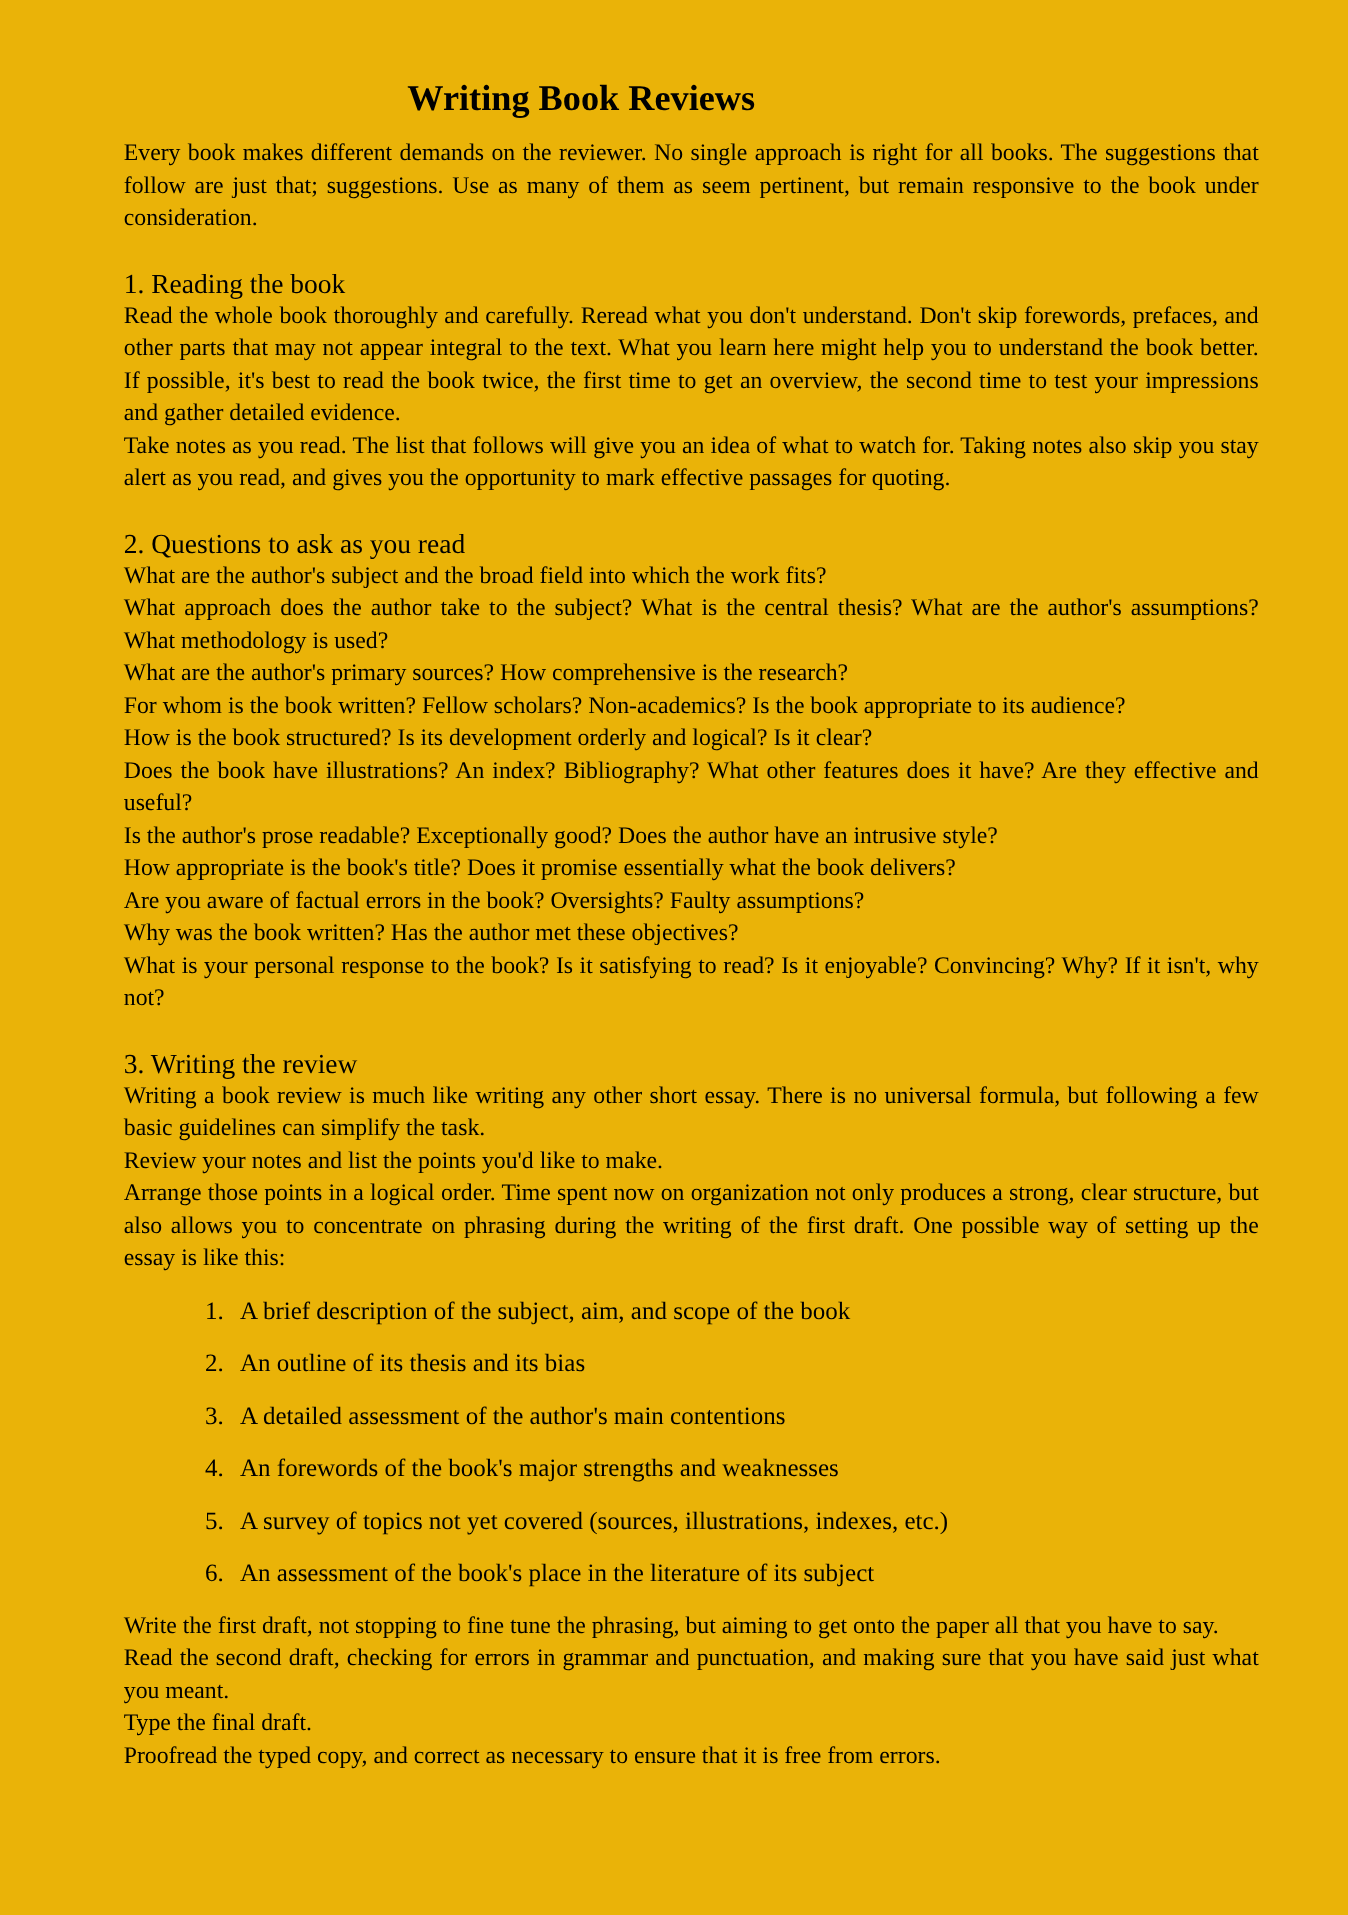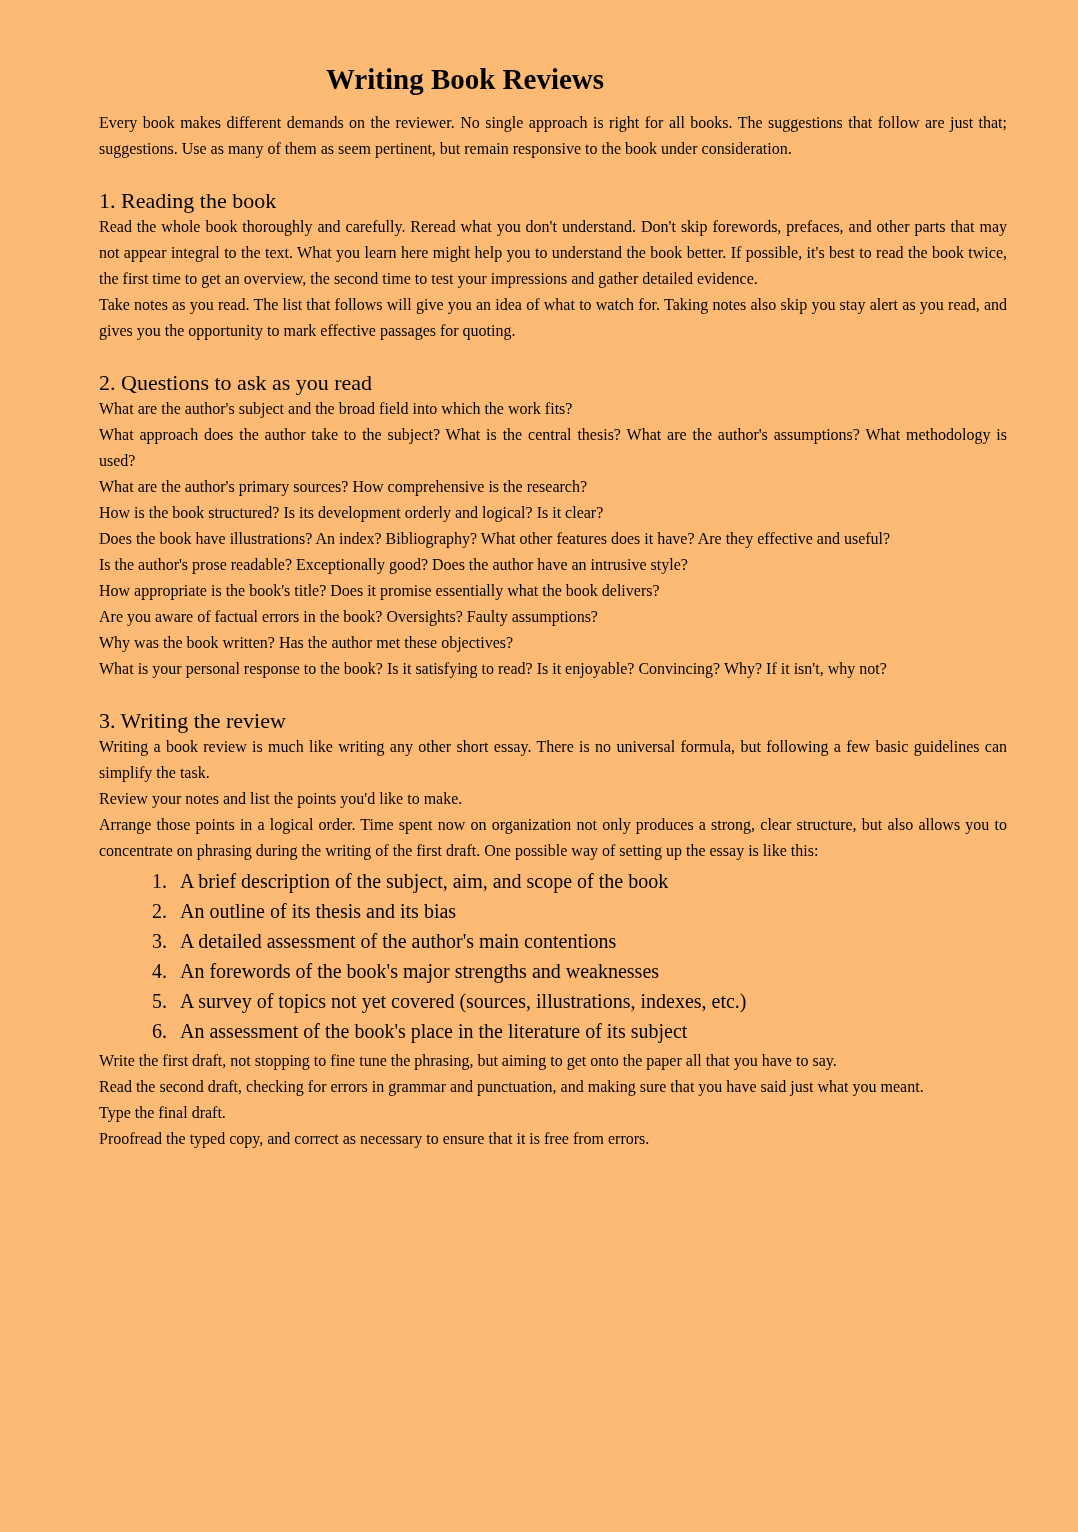--- a/index.html
+++ b/index.html
@@ -12,52 +12,52 @@
     height: 1532px;
     color: #000000;
     font-family: "Liberation Serif", "DejaVu Serif", serif;
     overflow: hidden;
   }
   .page {
     box-sizing: border-box;
     width: 1078px;
     height: 1532px;
     padding: 62px 71px 1px 99px;
-    background: #fdba74;
+    background: #eab308;
   }
   .doc-title {
     font-size: 29px;
     line-height: 34px;
     font-weight: bold;
     text-align: center;
     margin: 0 0 14px 0;
     position: relative;
     left: -88px;
   }
   .para {
-    font-size: 16px;
+    font-size: 19px;
     line-height: 26px;
     margin: 0;
     text-align: justify;
     text-justify: inter-word;
   }
   .section-heading {
     font-size: 22px;
     line-height: 26px;
     font-weight: normal;
     margin: 26px 0 0 0;
   }
   ol.num-list {
     margin: 0;
     padding: 0 0 0 69px;
     font-size: 20px;
     line-height: 26px;
   }
   ol.num-list li {
-    margin: 4px;
+    margin: 16px;
     padding-left: 8px;
     text-align: left;
   }
 </style>
 </head>
 <body>
 
 <div class="page">
 
   <h1 class="doc-title">Writing Book Reviews</h1>
@@ -68,20 +68,21 @@
     <h2 class="section-heading">1. Reading the book</h2>
     <p class="para">Read the whole book thoroughly and carefully. Reread what you don't understand. Don't skip forewords, prefaces, and other parts that may not appear integral to the text. What you learn here might help you to understand the book better. If possible, it's best to read the book twice, the first time to get an overview, the second time to test your impressions and gather detailed evidence.</p>
     <p class="para">Take notes as you read. The list that follows will give you an idea of what to watch for. Taking notes also skip you stay alert as you read, and gives you the opportunity to mark effective passages for quoting.</p>
   </div>
 
   <div>
     <h2 class="section-heading">2. Questions to ask as you read</h2>
     <p class="para">What are the author's subject and the broad field into which the work fits?</p>
     <p class="para">What approach does the author take to the subject? What is the central thesis? What are the author's assumptions? What methodology is used?</p>
     <p class="para">What are the author's primary sources? How comprehensive is the research?</p>
+    <p class="para">For whom is the book written? Fellow scholars? Non-academics? Is the book appropriate to its audience?</p>
     <p class="para">How is the book structured? Is its development orderly and logical? Is it clear?</p>
     <p class="para">Does the book have illustrations? An index? Bibliography? What other features does it have? Are they effective and useful?</p>
     <p class="para">Is the author's prose readable? Exceptionally good? Does the author have an intrusive style?</p>
     <p class="para">How appropriate is the book's title? Does it promise essentially what the book delivers?</p>
     <p class="para">Are you aware of factual errors in the book? Oversights? Faulty assumptions?</p>
     <p class="para">Why was the book written? Has the author met these objectives?</p>
     <p class="para">What is your personal response to the book? Is it satisfying to read? Is it enjoyable? Convincing? Why? If it isn't, why not?</p>
   </div>
 
   <div>

